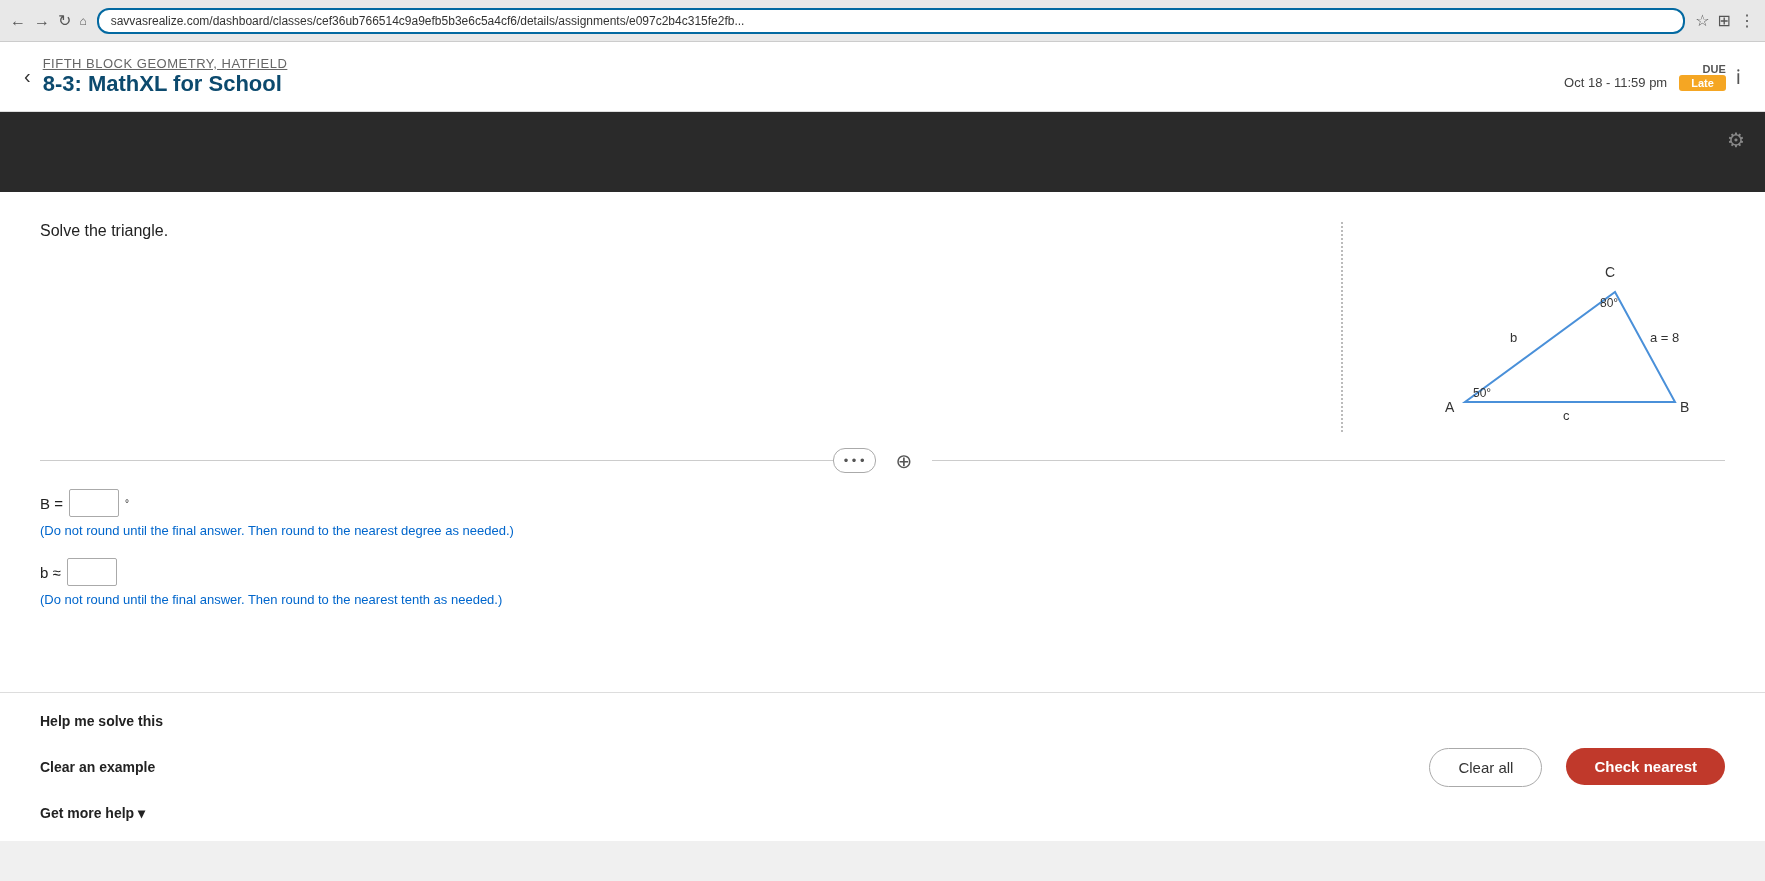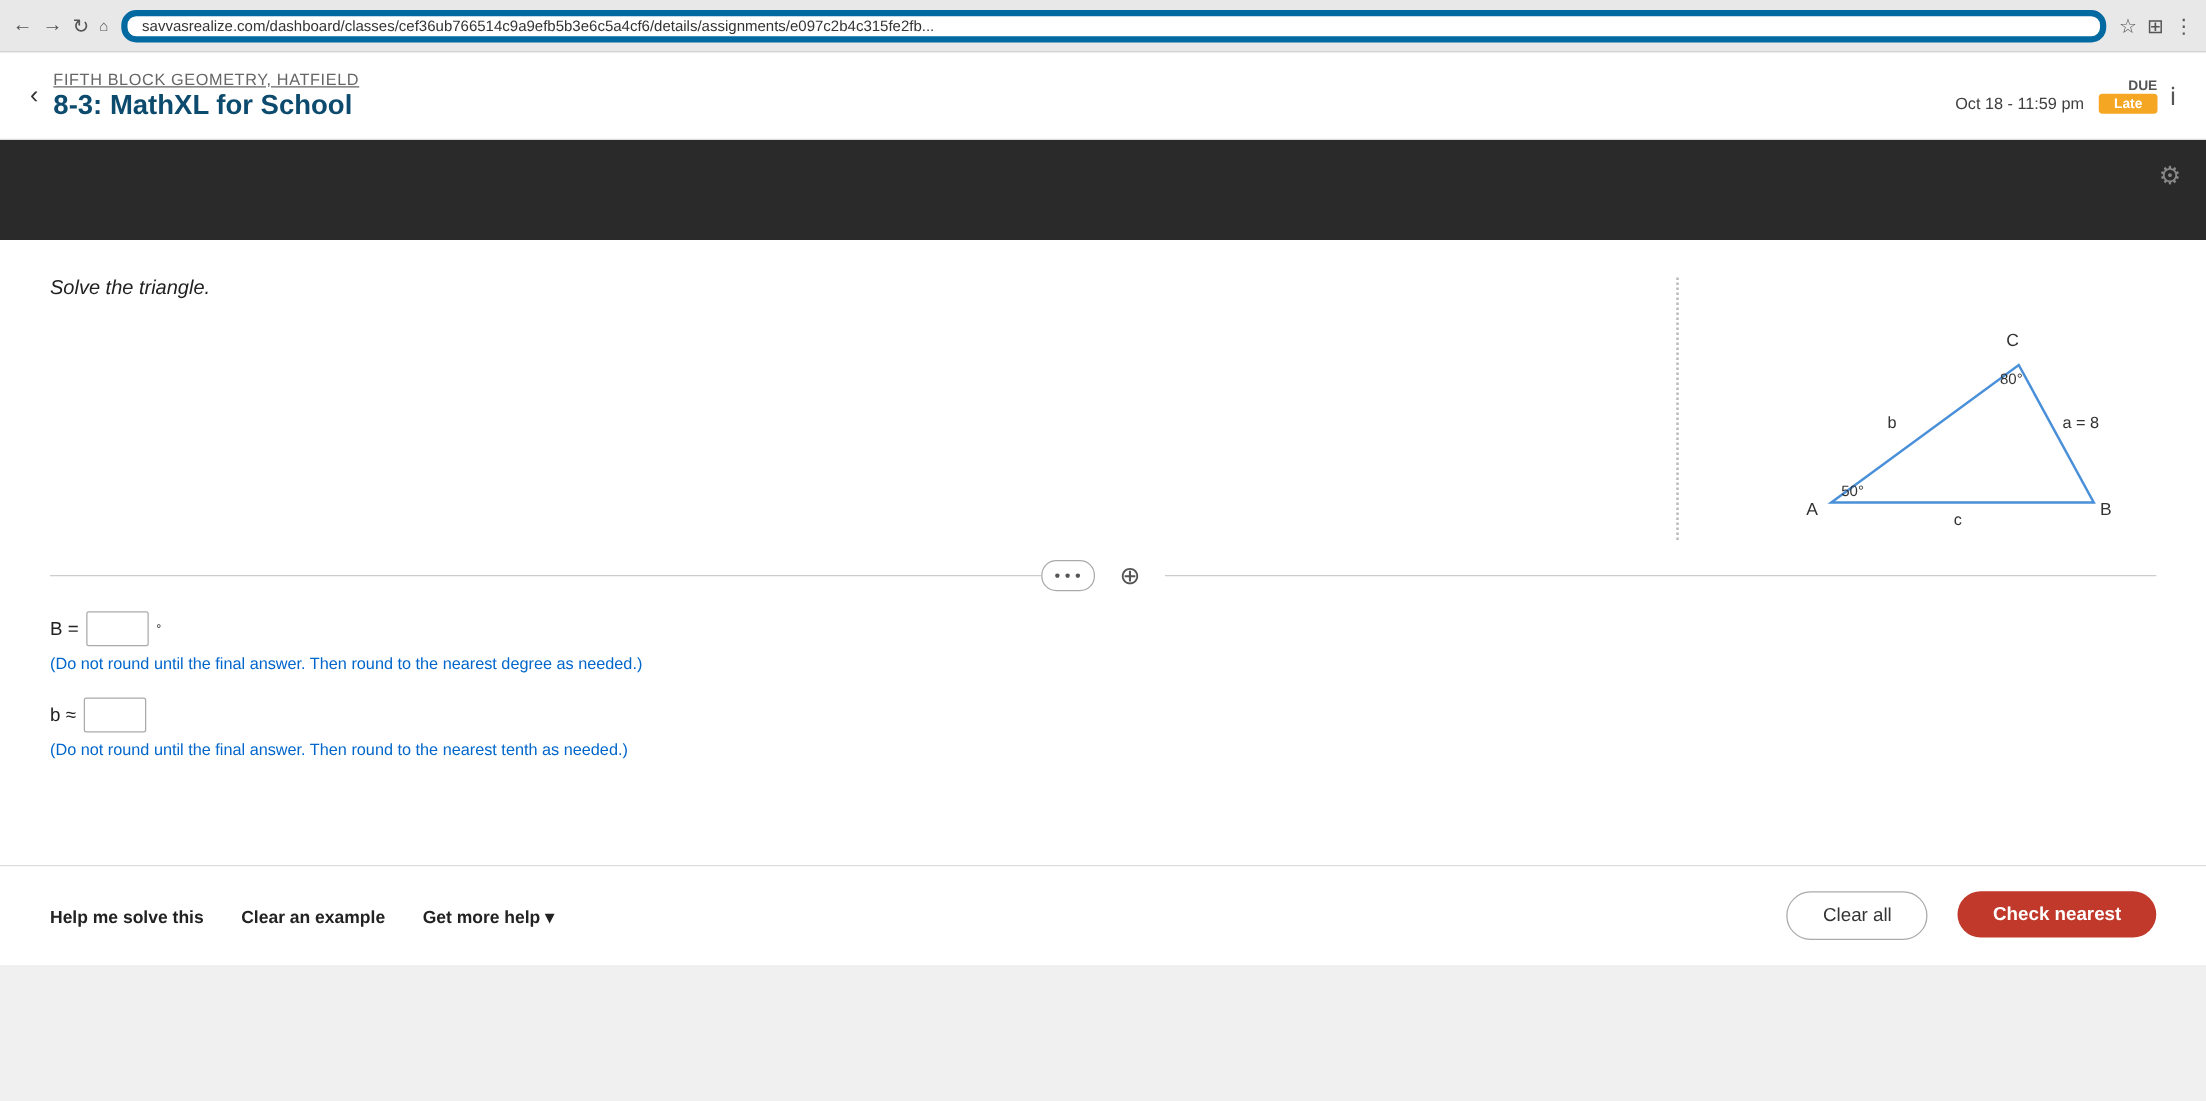--- a/index.html
+++ b/index.html
@@ -24,21 +24,21 @@
     .browser-nav-icons {
       display: flex;
       gap: 8px;
       align-items: center;
       color: #555;
       font-size: 16px;
     }
     .browser-url-bar {
       flex: 1;
       background: white;
-      border: 5px solid #0369a1;
+      border: 2px solid #0369a1;
       border-radius: 12px;
       height: 26px;
       display: flex;
       align-items: center;
       padding: 0 12px;
       font-size: 12px;
       color: #333;
       overflow: hidden;
     }
     .browser-actions {
@@ -139,21 +139,20 @@
       position: relative;
     }
 
     .problem-section {
       display: flex;
       gap: 40px;
     }
 
     .problem-text-side {
       flex: 1;
-      font-style: italic;
     }
 
     .solve-label {
       font-size: 16px;
       color: #222;
       margin-bottom: 20px;
     }
 
     
     .diagram-side {
@@ -203,21 +202,21 @@
       border-top: 1px solid #ddd;
       padding: 20px 40px;
       display: flex;
       align-items: center;
       justify-content: space-between;
     }
 
     .help-links {
       display: flex;
       gap: 30px;
-      align-items: center;
+      flex-direction: column;
     }
 
     .help-link {
       font-size: 14px;
       font-weight: bold;
       color: #222;
       cursor: pointer;
       text-decoration: none;
     }
 

